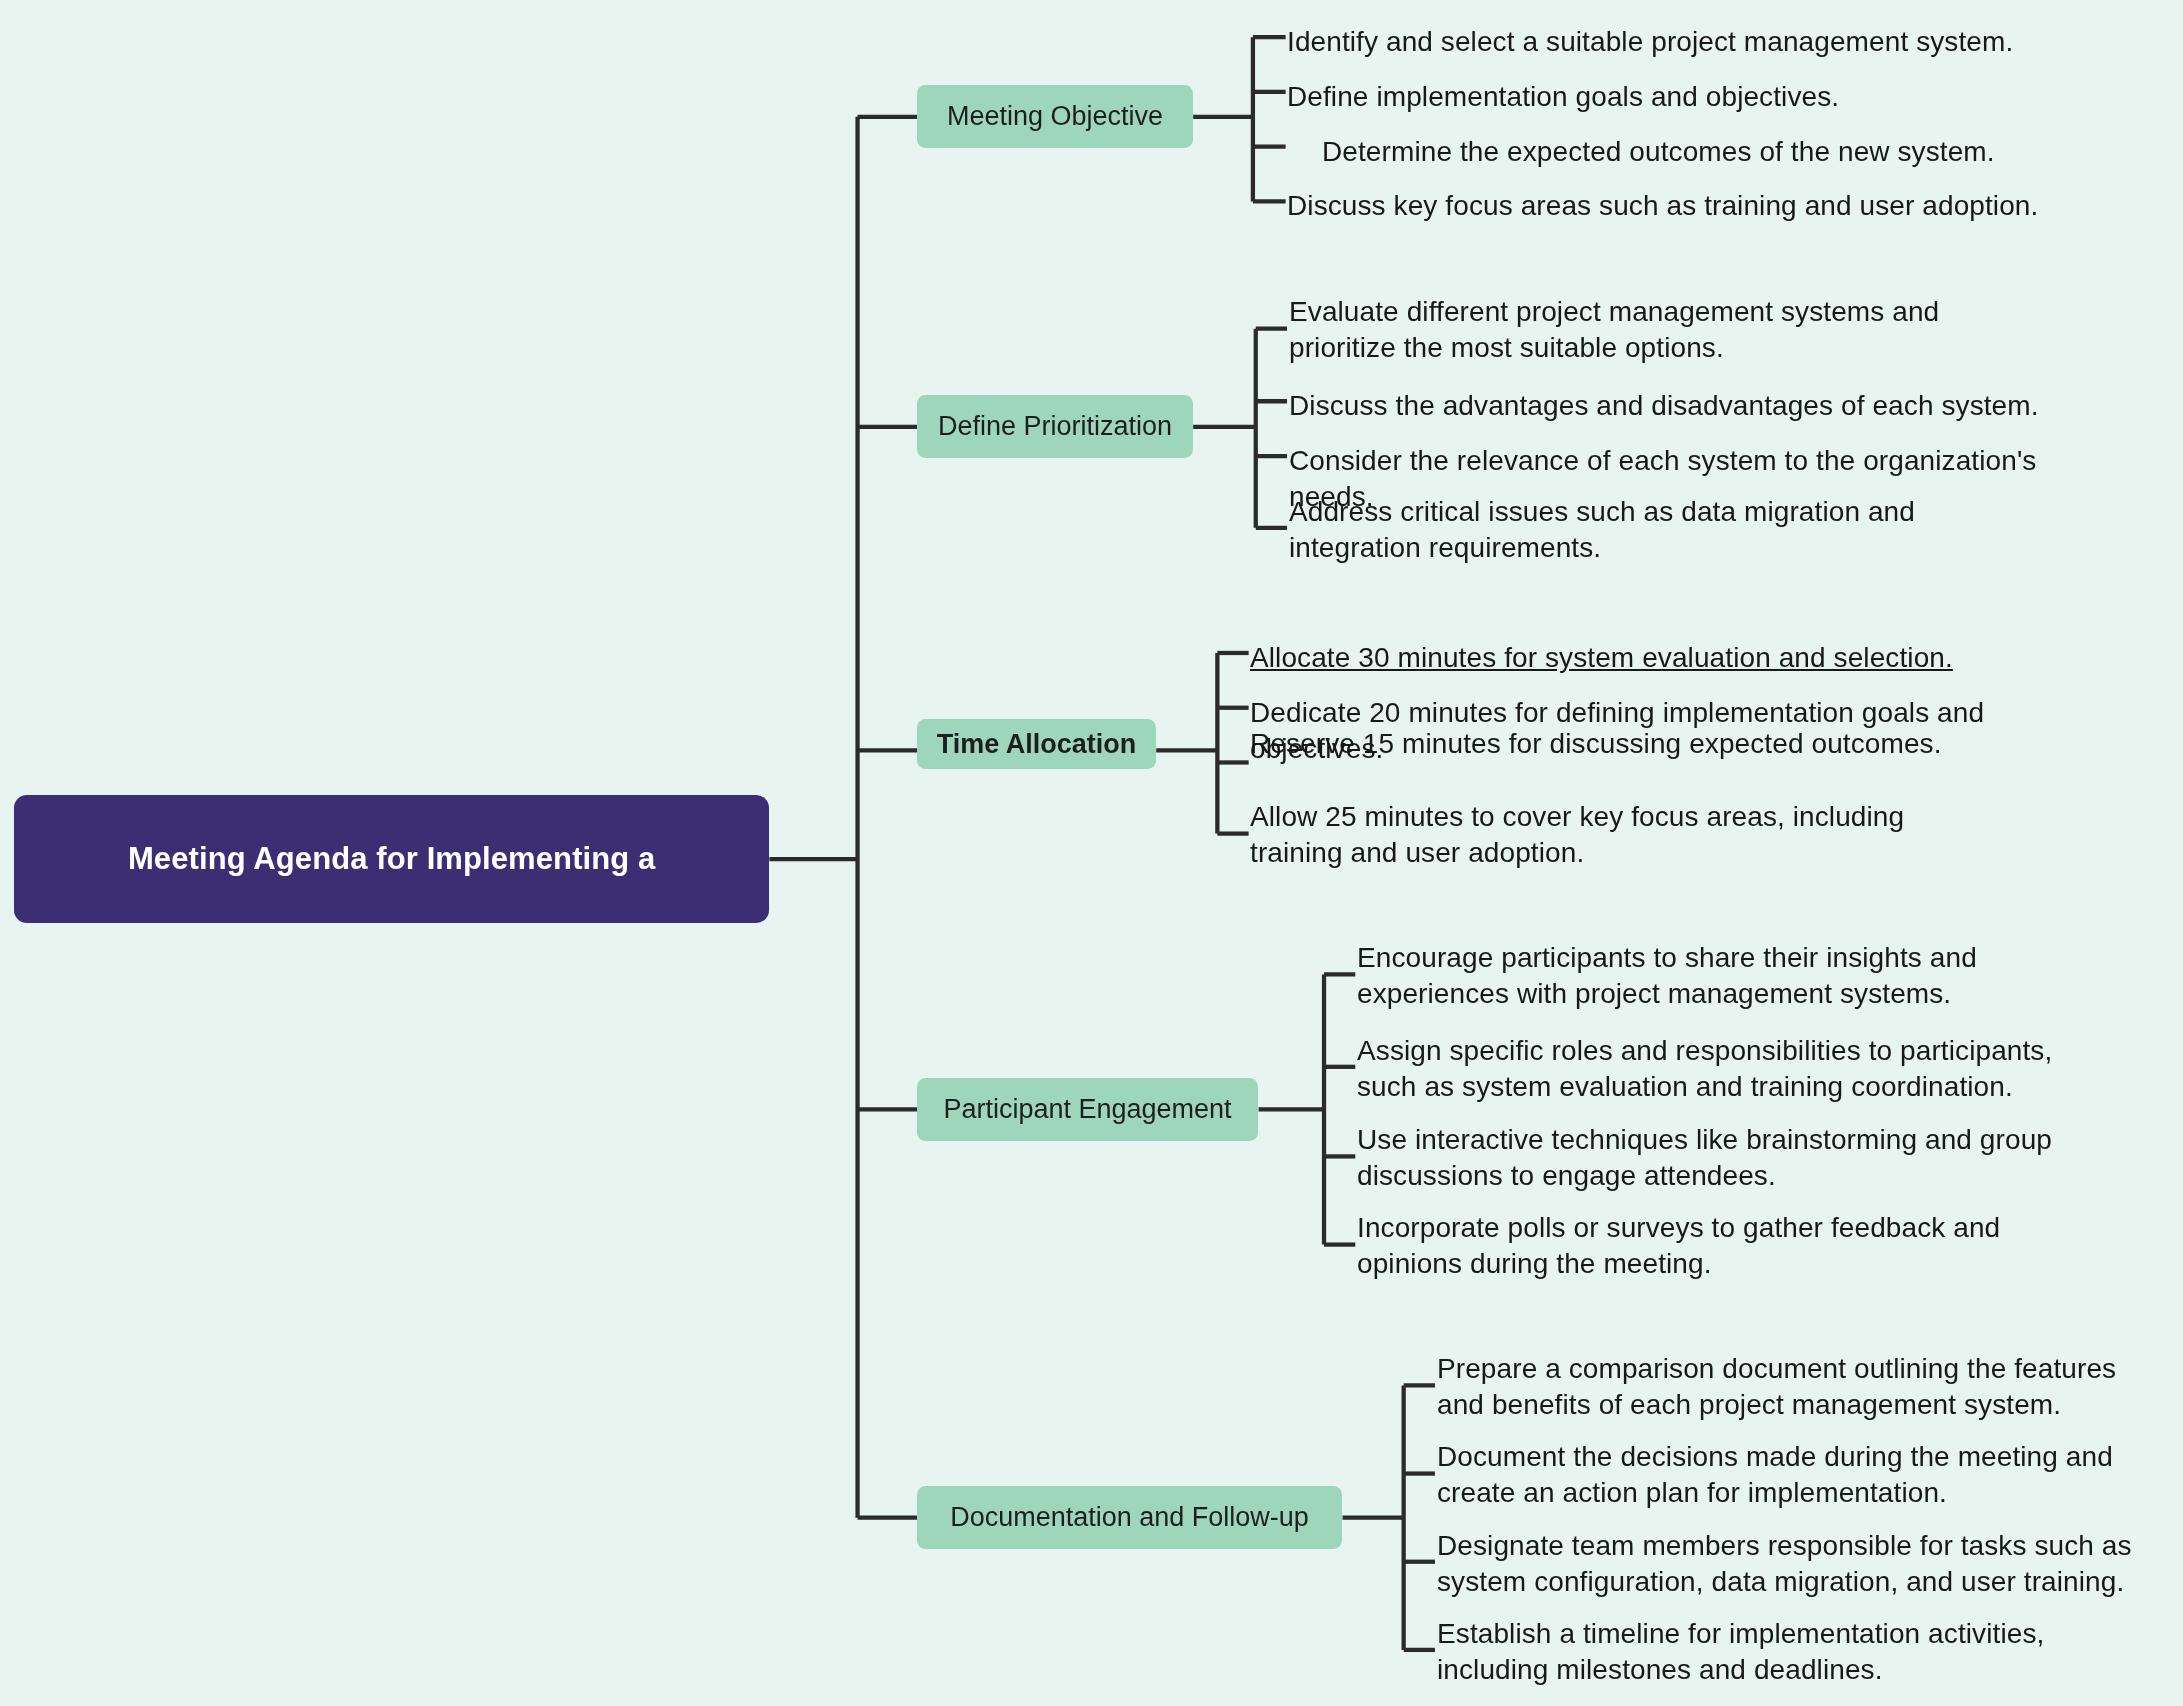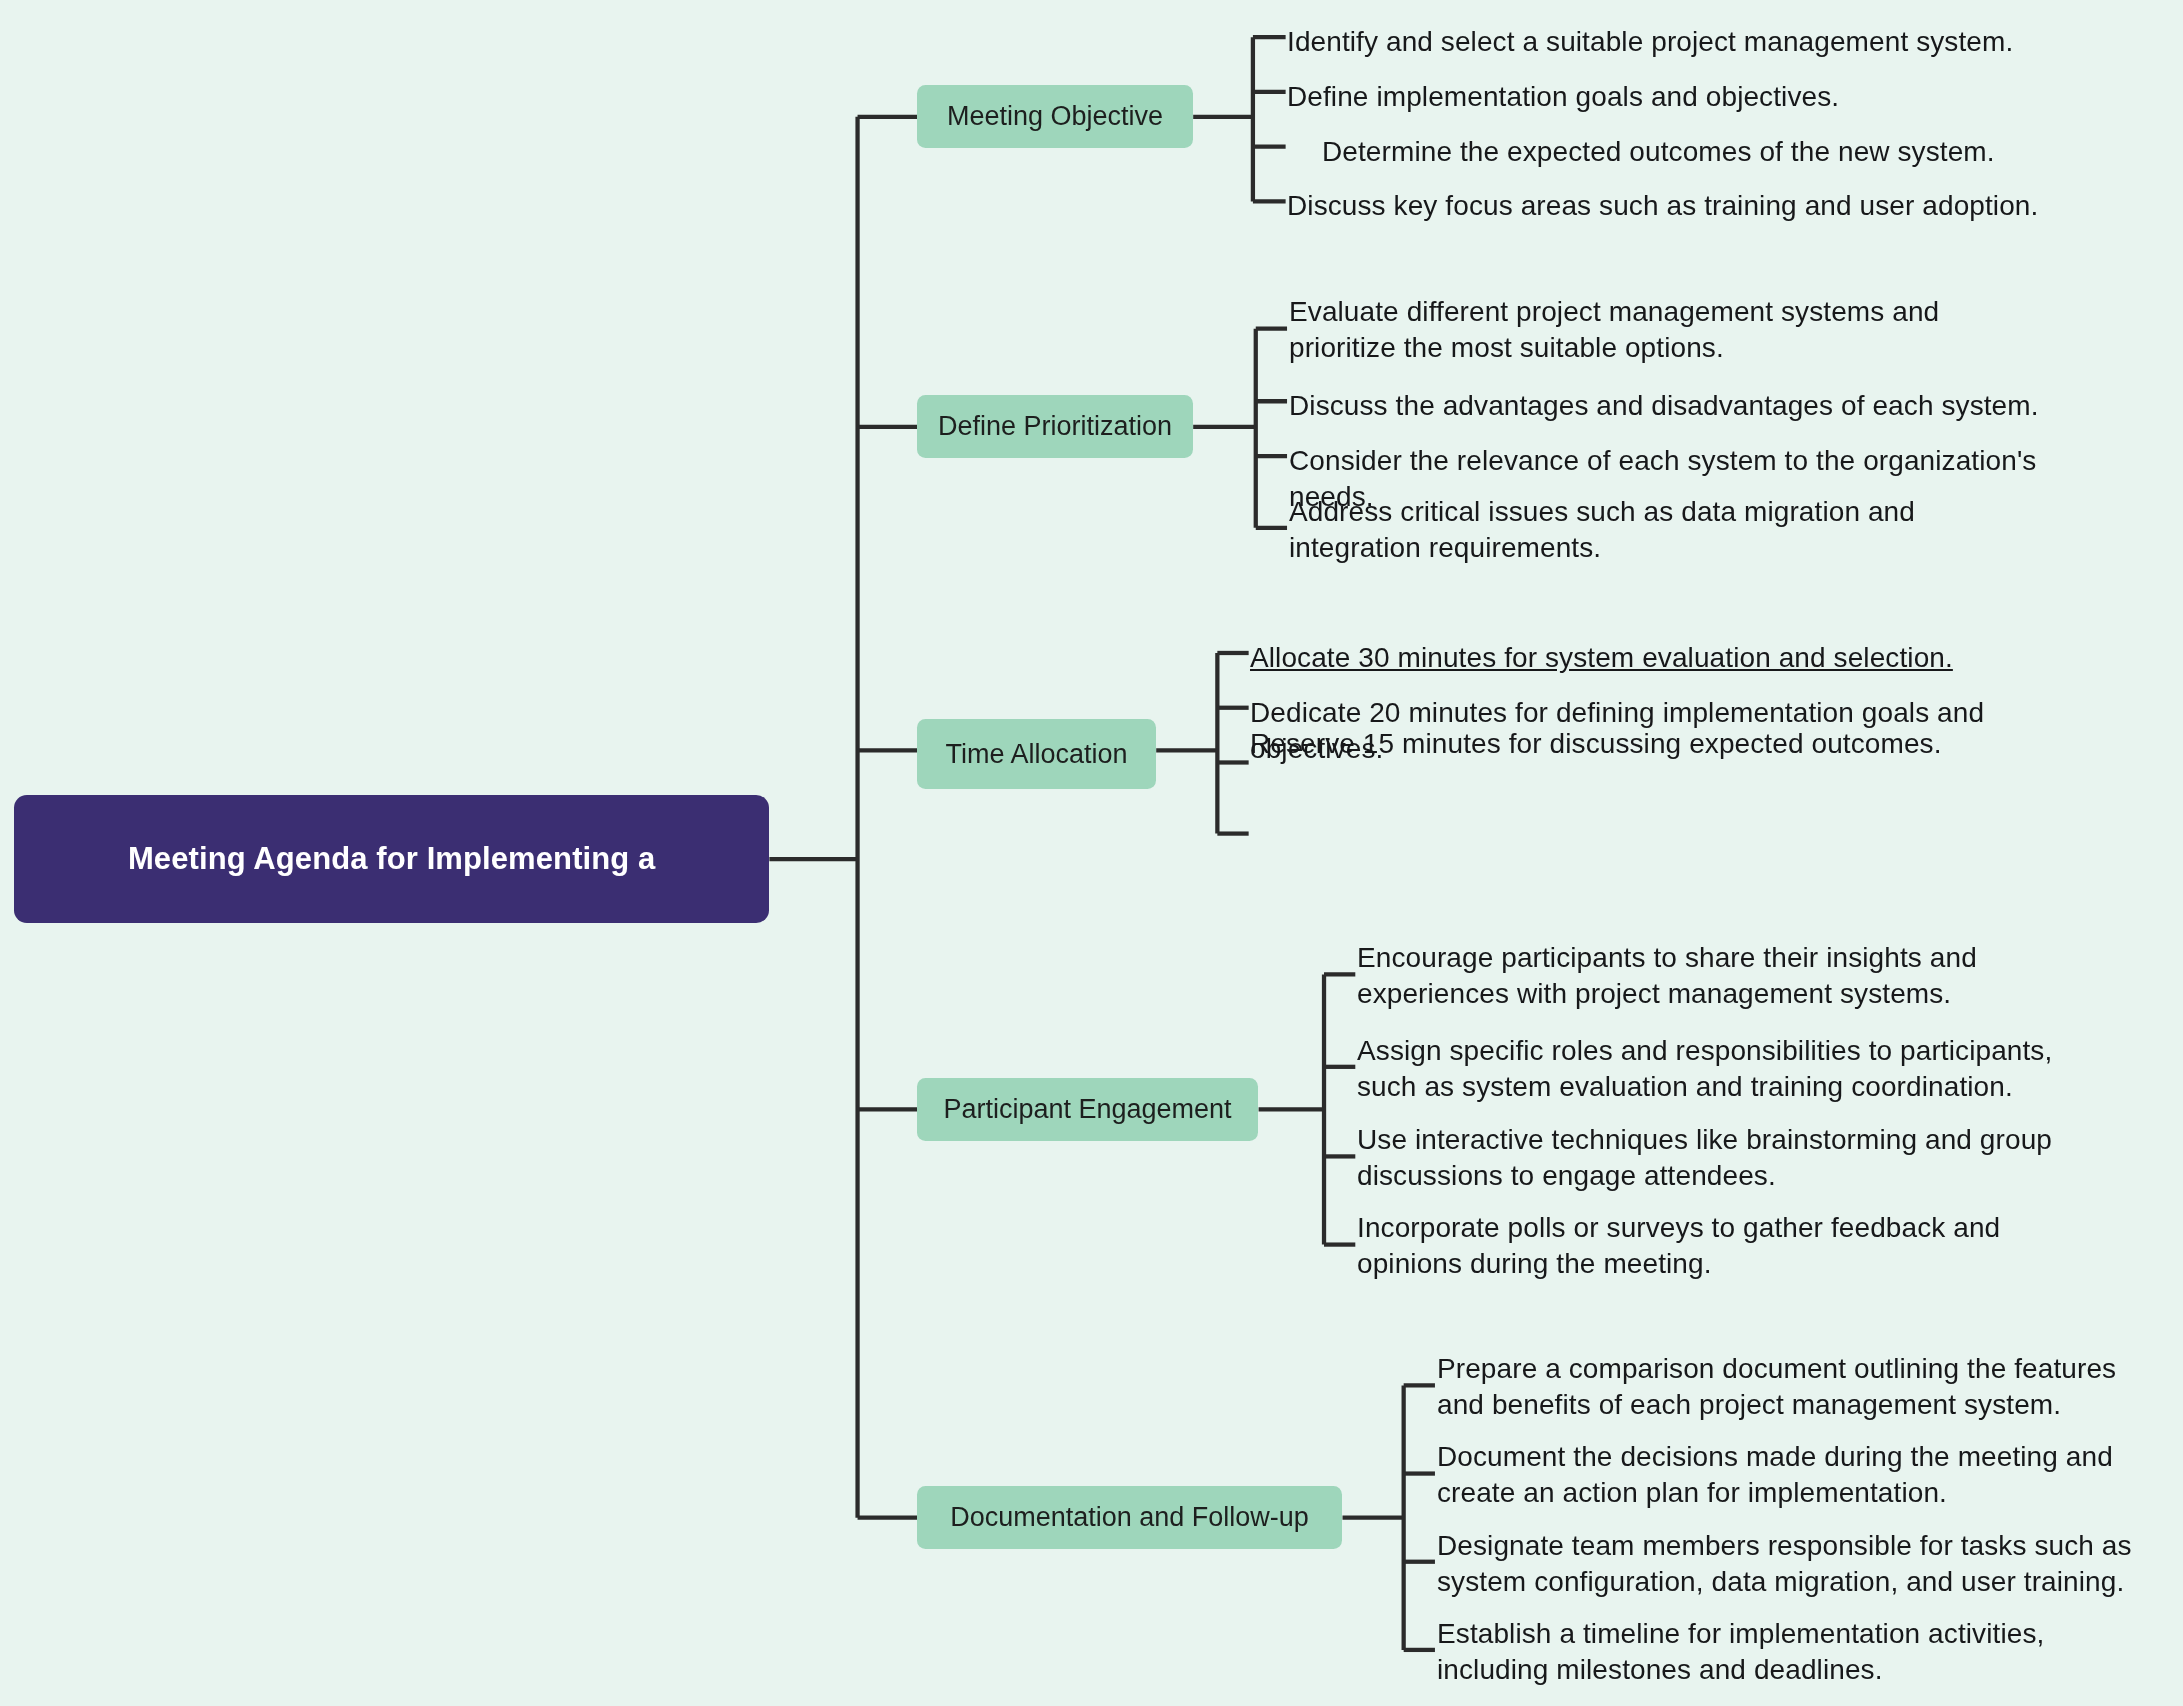--- a/index.html
+++ b/index.html
@@ -111,37 +111,38 @@
     </svg>
 
   <div class="root-node" id="root-node" style="left:14.2px; top:795px; width:755px; height:128px;">
     <div>
       <div>Meeting Agenda for Implementing a</div>
     </div>
   </div>
 
   <div class="branch-node" style="left:917px; top:85px; width:276px; height:63px;">Meeting Objective</div>
   <div class="branch-node" style="left:917px; top:395px; width:276px; height:63px;">Define Prioritization</div>
-  <div class="branch-node" style="left:917px; top:719px; width:239px; height:70px;">Time Allocation</div>
+  <div class="branch-node" style="left:917px; top:719px; width:239px; height:50px;font-weight:bold;">Time Allocation</div>
   <div class="branch-node" style="left:917px; top:1078px; width:341px; height:63px;">Participant Engagement</div>
   <div class="branch-node" style="left:917px; top:1486px; width:425px; height:63px;">Documentation and Follow-up</div>
 
   <div class="leaf-text" style="left:1287px; top:24px; width:825px;">Identify and select a suitable project management system.</div>
   <div class="leaf-text" style="left:1287px; top:79px; width:825px;">Define implementation goals and objectives.</div>
   <div class="leaf-text" style="left:1287px; top:134px; width:825px;margin-left:35px;">Determine the expected outcomes of the new system.</div>
   <div class="leaf-text" style="left:1287px; top:188px; width:825px;">Discuss key focus areas such as training and user adoption.</div>
 
   <div class="leaf-text" style="left:1289px; top:294px; width:711px;">Evaluate different project management systems and prioritize the most suitable options.</div>
   <div class="leaf-text" style="left:1289px; top:388px; width:782px;">Discuss the advantages and disadvantages of each system.</div>
   <div class="leaf-text" style="left:1289px; top:443px; width:811px;">Consider the relevance of each system to the organization's needs.</div>
   <div class="leaf-text" style="left:1289px; top:494px; width:683px;">Address critical issues such as data migration and integration requirements.</div>
 
   <div class="leaf-text" style="left:1250px; top:640px; width:811px;text-decoration:underline;">Allocate 30 minutes for system evaluation and selection.</div>
   <div class="leaf-text" style="left:1250px; top:695px; width:839px;">Dedicate 20 minutes for defining implementation goals and objectives.</div>
   <div class="leaf-text" style="left:1250px; top:726px; width:811px;">Reserve 15 minutes for discussing expected outcomes.</div>
+  <div class="leaf-text" style="left:1250px; top:799px; width:690px;">Allow 25 minutes to cover key focus areas, including training and user adoption.</div>
 
   <div class="leaf-text" style="left:1357px; top:940px; width:740px;">Encourage participants to share their insights and experiences with project management systems.</div>
   <div class="leaf-text" style="left:1357px; top:1033px; width:718px;">Assign specific roles and responsibilities to participants, such as system evaluation and training coordination.</div>
   <div class="leaf-text" style="left:1357px; top:1122px; width:711px;">Use interactive techniques like brainstorming and group discussions to engage attendees.</div>
   <div class="leaf-text" style="left:1357px; top:1210px; width:725px;">Incorporate polls or surveys to gather feedback and opinions during the meeting.</div>
 
   <div class="leaf-text" style="left:1437px; top:1351px; width:718px;">Prepare a comparison document outlining the features and benefits of each project management system.</div>
   <div class="leaf-text" style="left:1437px; top:1439px; width:725px;">Document the decisions made during the meeting and create an action plan for implementation.</div>
   <div class="leaf-text" style="left:1437px; top:1528px; width:711px;">Designate team members responsible for tasks such as system configuration, data migration, and user training.</div>
   <div class="leaf-text" style="left:1437px; top:1616px; width:725px;">Establish a timeline for implementation activities, including milestones and deadlines.</div>

